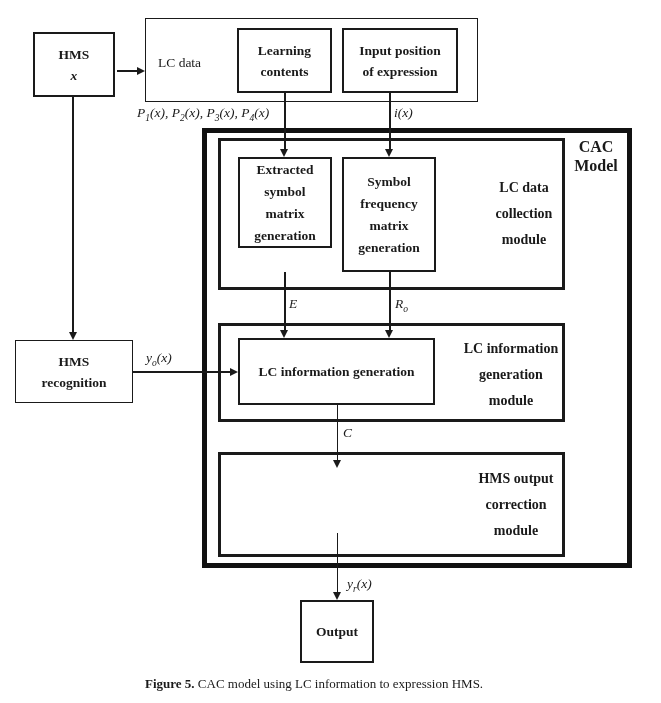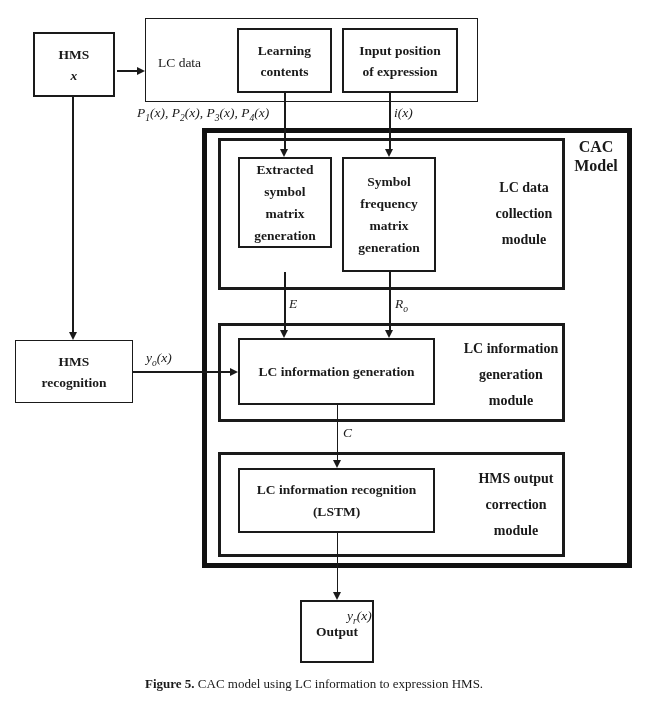--- a/index.html
+++ b/index.html
@@ -82,24 +82,20 @@
   <div class="box thin" style="left:15px;top:340px;width:118px;height:63px;">
     <div class="lbl pre">HMS
 recognition</div>
   </div>
 
   <div class="module-box" style="left:218px;top:452px;width:347px;height:105px;"></div>
   <div class="module-label" style="left:464px;top:466px;width:104px;">HMS output
 correction
 module</div>
 
-  <div class="box" style="left:238px;top:468px;width:197px;height:65px;">
-    <div class="lbl pre" style="line-height:22px;">LC information recognition
-(LSTM)</div>
-  </div>
 
   <div class="box" style="left:300px;top:600px;width:74px;height:63px;">
     <div class="lbl">Output</div>
   </div>
 
   <div class="hline" style="left:117px;top:70px;width:21px;"></div>
   <div class="ah-right" style="left:137px;top:66.5px;"></div>
 
   <div class="vline" style="left:72.2px;top:97px;height:235px;"></div>
   <div class="ah-down" style="left:68.5px;top:332px;"></div>
@@ -130,17 +126,17 @@
   <div class="math" style="left:394px;top:105px;text-align:right;"><i>i</i><i>(x)</i></div>
 
   <div class="math" style="left:289px;top:296px;"><i>E</i></div>
 
   <div class="math" style="left:395px;top:296px;"><i>R</i><sub>o</sub></div>
 
   <div class="math" style="left:146px;top:350px;"><i>y</i><sub>o</sub><i>(x)</i></div>
 
   <div class="math" style="left:343px;top:425px;"><i>C</i></div>
 
-  <div class="math" style="left:347px;top:576px;margin-top:32px;"><i>y</i><sub>r</sub><i>(x)</i></div>
+  <div class="math" style="left:347px;top:576px;"><i>y</i><sub>r</sub><i>(x)</i></div>
 
   <div class="caption"><b>Figure 5.</b> <span>CAC model using LC information to expression HMS.</span></div>
 
 </div>
 
 </body></html>

